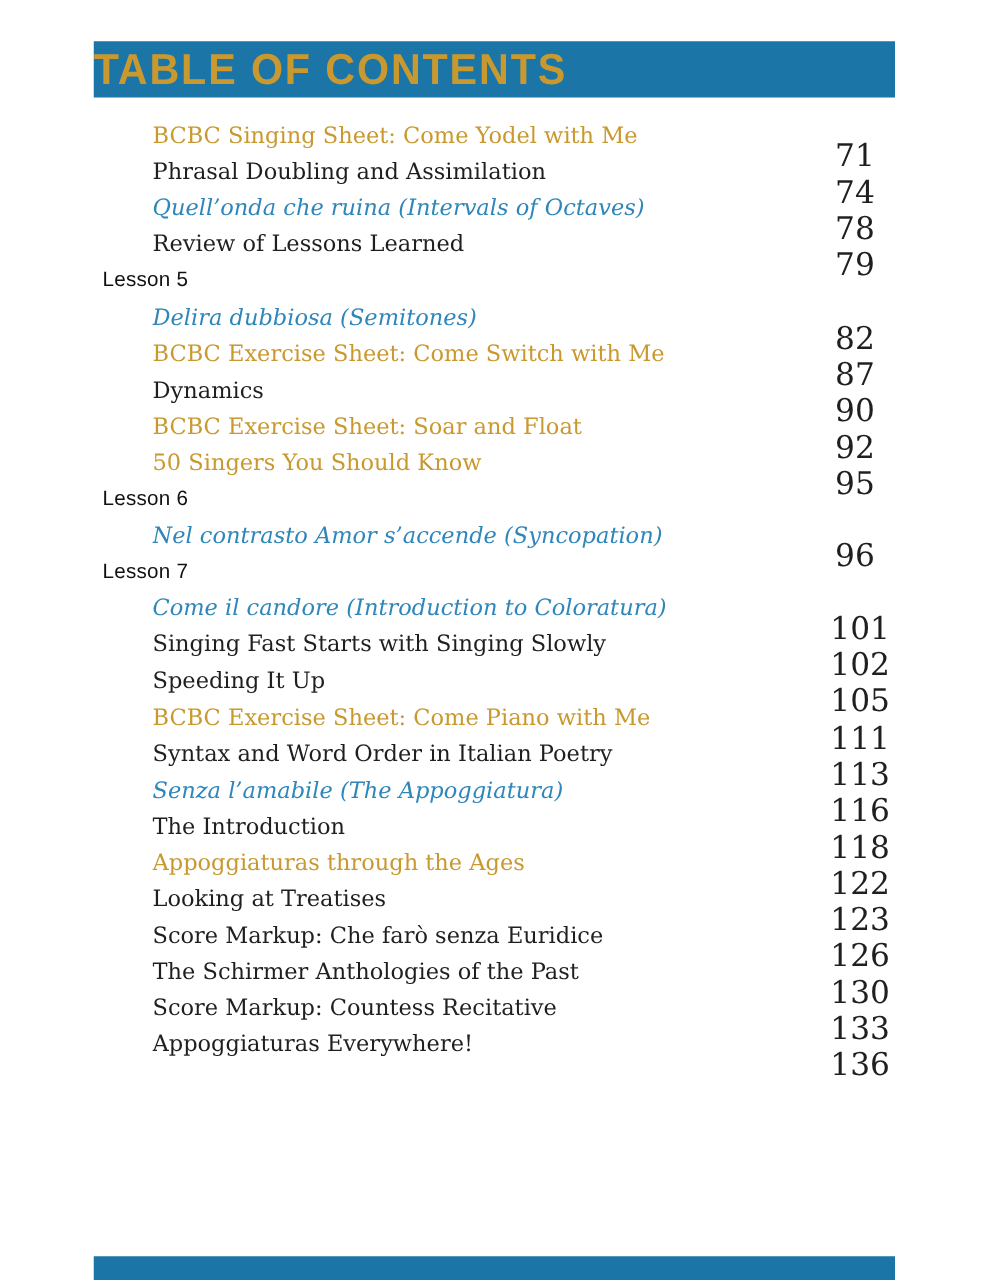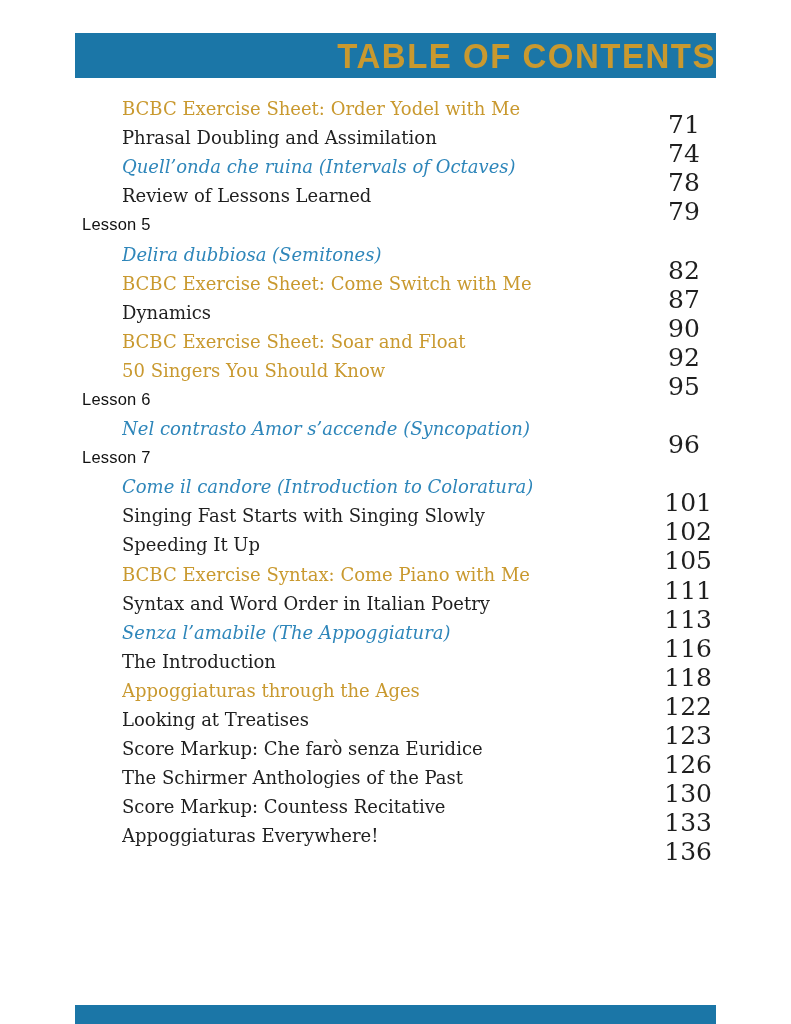--- a/index.html
+++ b/index.html
@@ -18,21 +18,21 @@
   }
   .page {
     position: absolute; inset: 0;
     background: #ffffff;
   }
   .banner {
     position: absolute;
     left: 75px; top: 33px;
     width: 641px; height: 45px;
     background: var(--banner-blue);
-    display: flex; align-items: center; justify-content: flex-end;
+    display: flex; align-items: center; justify-content: flex-start;
   }
   .banner h1 {
     font-family: "Liberation Sans", sans-serif;
     font-weight: bold;
     font-size: 33px;
     letter-spacing: 1.5px;
     color: var(--gold);
     white-space: nowrap;
     transform: scaleY(1.05);
   }
@@ -80,21 +80,21 @@
 </head>
 <body>
 
 <div class="page">
   <header class="banner">
     <h1>TABLE OF CONTENTS</h1>
   </header>
 
   <main class="toc" id="toc-list">
       <div class="row entry gold">
-    <span class="label">BCBC Exercise Sheet: Order Yodel with Me</span>
+    <span class="label">BCBC Singing Sheet: Come Yodel with Me</span>
     <span class="page-num">71</span>
   </div>
       <div class="row entry plain">
     <span class="label">Phrasal Doubling and Assimilation</span>
     <span class="page-num">74</span>
   </div>
       <div class="row entry blue-italic">
     <span class="label">Quell’onda che ruina (Intervals of Octaves)</span>
     <span class="page-num">78</span>
   </div>
@@ -141,21 +141,21 @@
   </div>
       <div class="row entry plain">
     <span class="label">Singing Fast Starts with Singing Slowly</span>
     <span class="page-num">102</span>
   </div>
       <div class="row entry plain">
     <span class="label">Speeding It Up</span>
     <span class="page-num">105</span>
   </div>
       <div class="row entry gold">
-    <span class="label">BCBC Exercise Syntax: Come Piano with Me</span>
+    <span class="label">BCBC Exercise Sheet: Come Piano with Me</span>
     <span class="page-num">111</span>
   </div>
       <div class="row entry plain">
     <span class="label">Syntax and Word Order in Italian Poetry</span>
     <span class="page-num">113</span>
   </div>
       <div class="row entry blue-italic">
     <span class="label">Senza l’amabile (The Appoggiatura)</span>
     <span class="page-num">116</span>
   </div>

